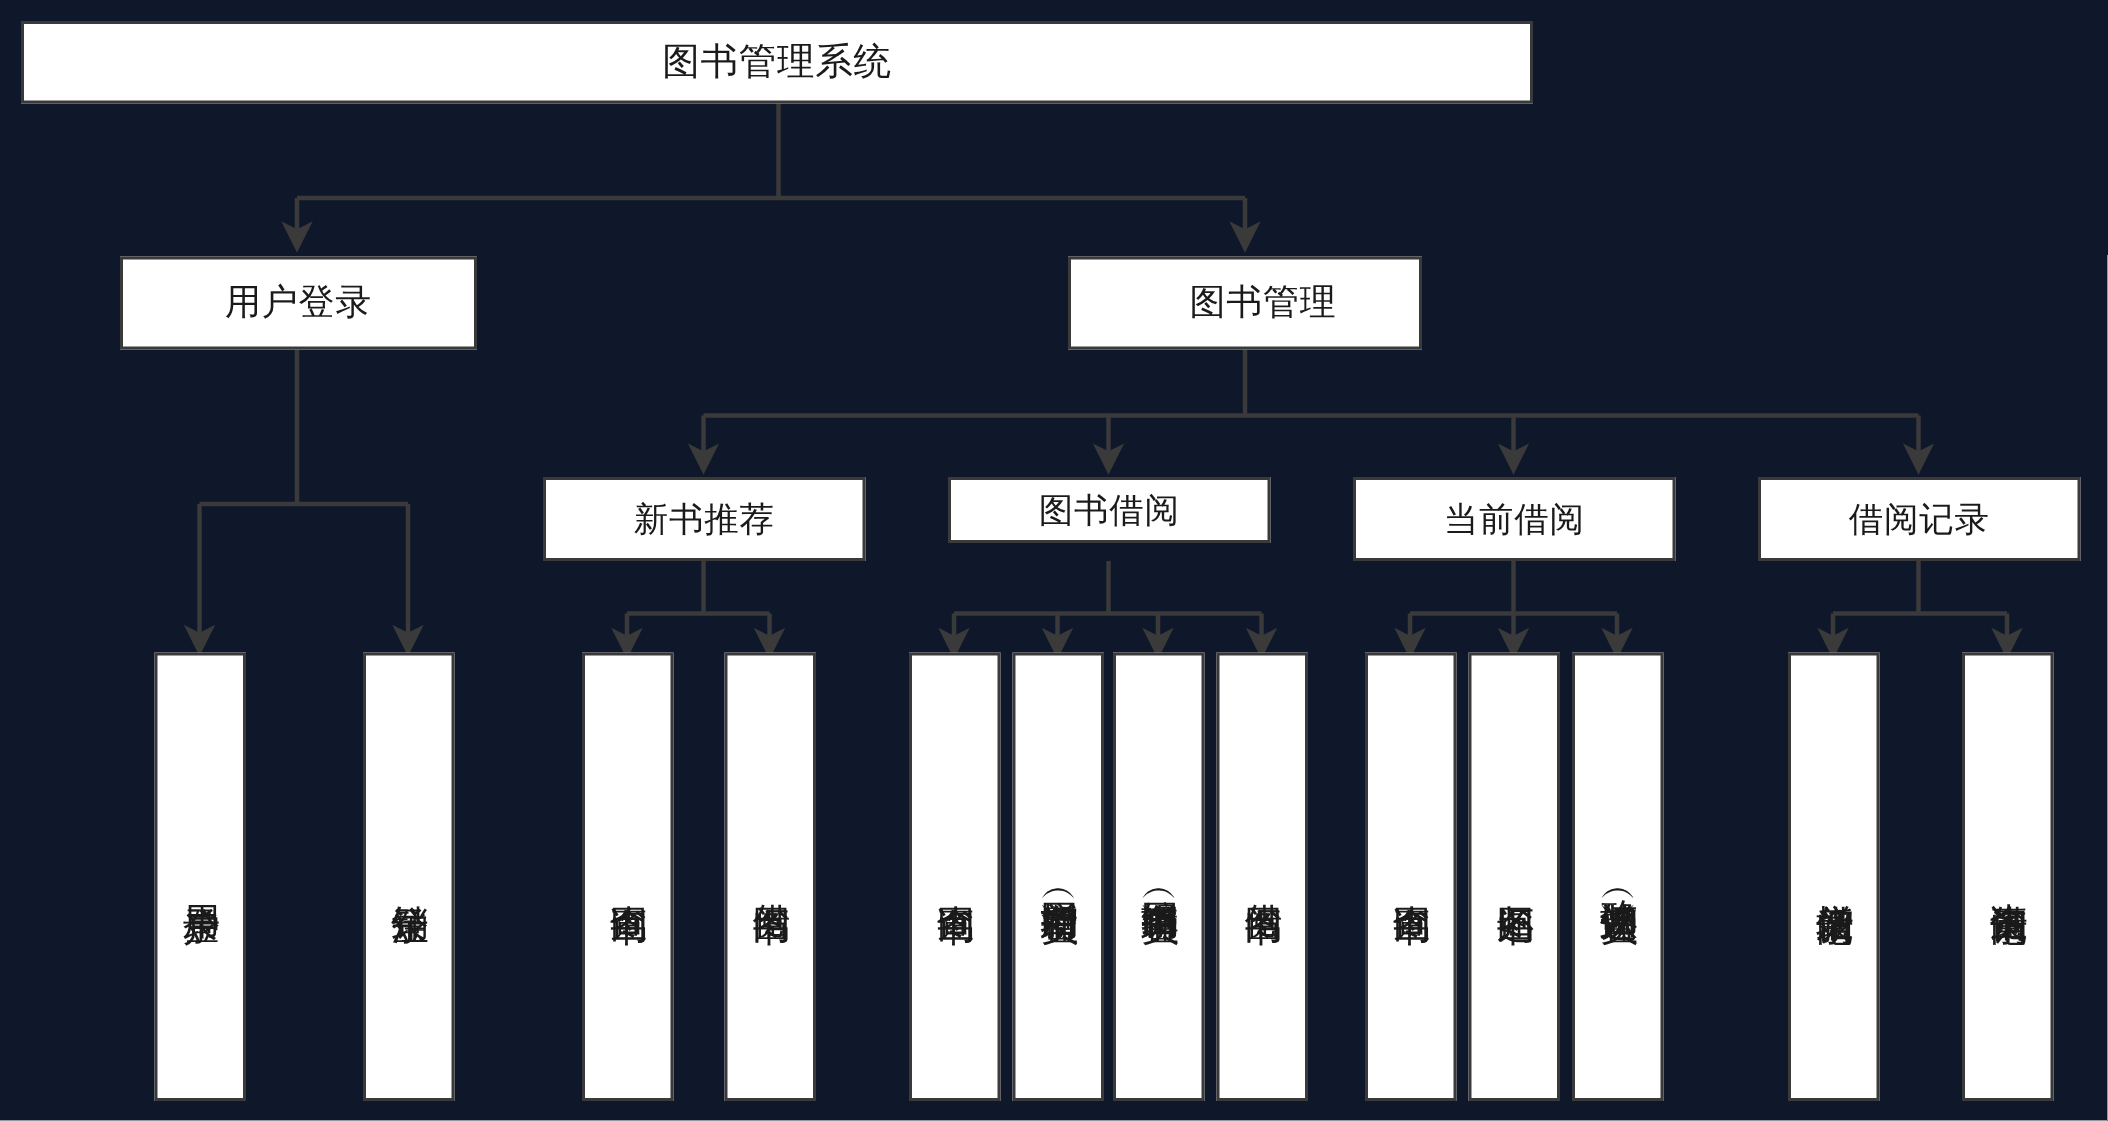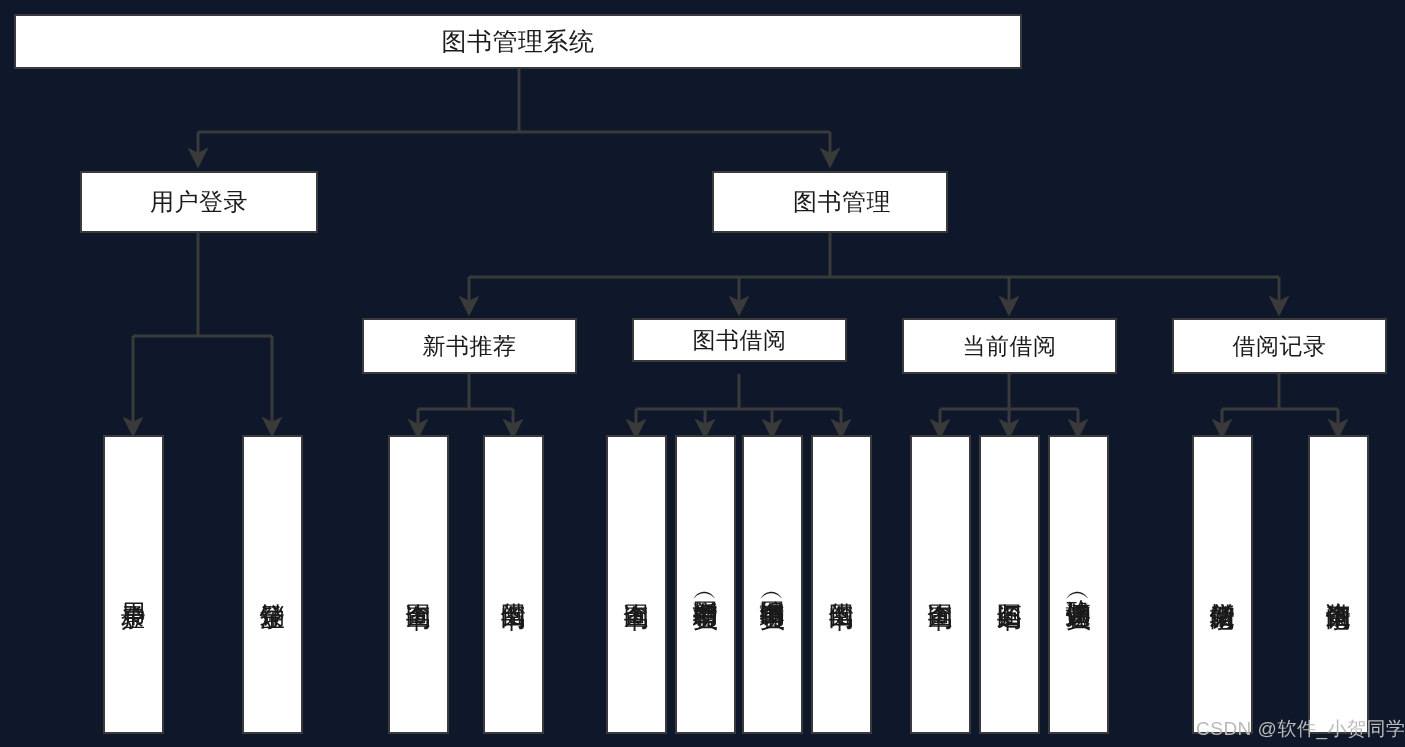--- a/index.html
+++ b/index.html
@@ -191,15 +191,14 @@
   </div>
 
   <div class="node node-leaf" style="left:1192px; top:435px; width:61px; height:299px;">
     <span class="label">新增借阅记录</span>
   </div>
 
   <div class="node node-leaf" style="left:1308px; top:435px; width:61px; height:299px;">
     <span class="label">查询借阅记录</span>
   </div>
 
-  <div class="watermark" style="left:1196px; top:716px;">CSDN @软件_小贺同学</div>
 
 </div>
 
 </body></html>

